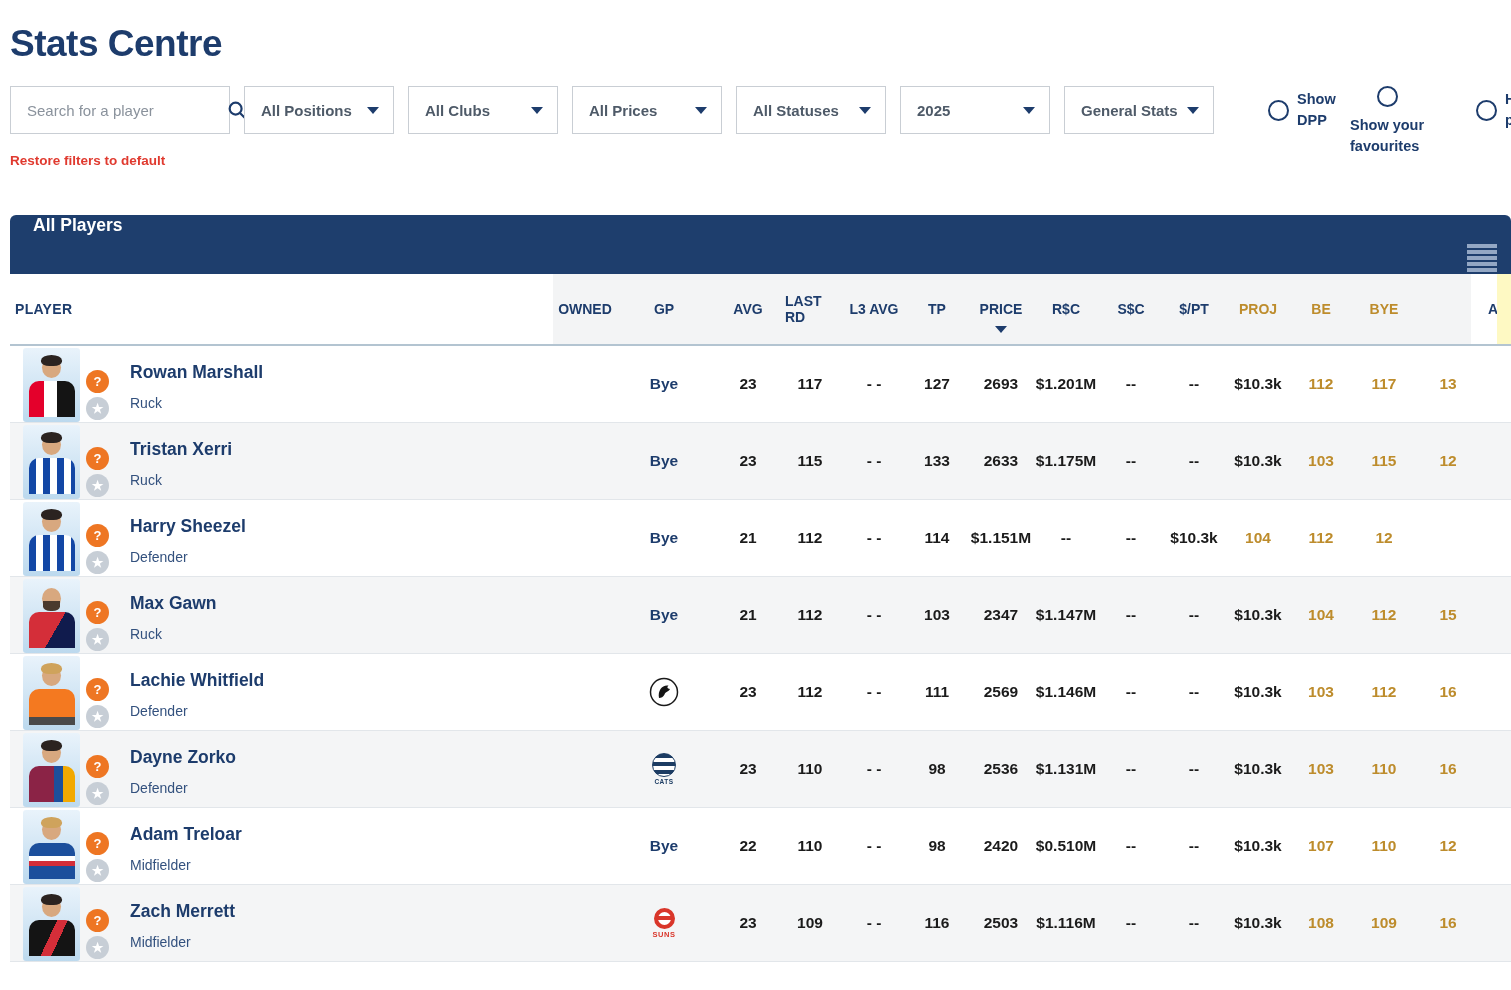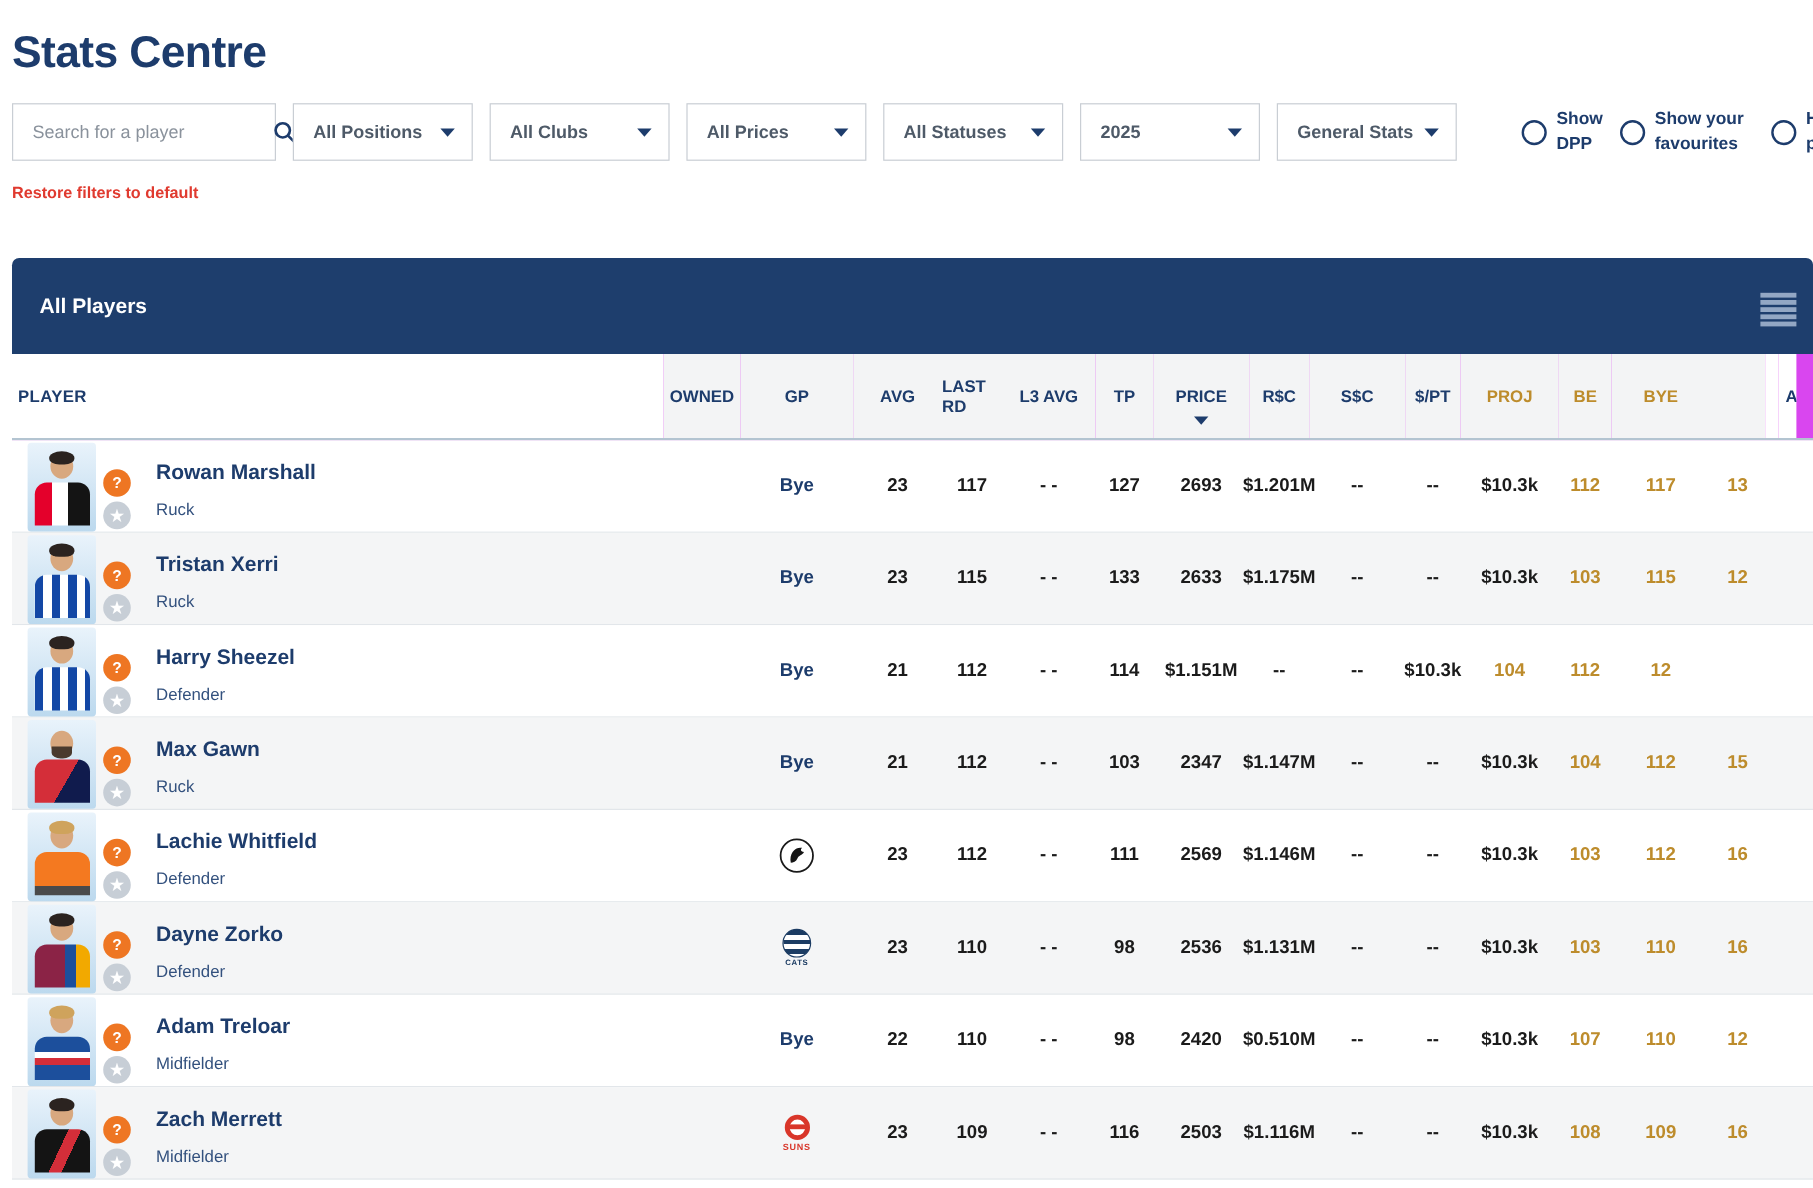--- a/index.html
+++ b/index.html
@@ -26,38 +26,38 @@
     display:flex; align-items:center; justify-content:space-between; padding:0 14px 0 16px;
     cursor:pointer;}
   .dropdown .dd-label{font-size:15px; font-weight:700; color:#4e5a68;}
   .caret{width:0; height:0; border-left:6px solid transparent; border-right:6px solid transparent;
     border-top:7px solid var(--navy);}
 
   .toggle{position:absolute; display:flex; align-items:center; gap:8px; top:86px; height:48px;}
   .toggle .circle{width:21px; height:21px; border:2px solid var(--navy); border-radius:50%;
     background:#fff; flex:0 0 auto; cursor:pointer;}
   .toggle .t-label{font-size:14.5px; font-weight:700; color:var(--navy); line-height:1.45;}
-  #toggle-dpp{left:1268px;} #toggle-fav{left:1350px;} #toggle-hide{left:1476px;}
+  #toggle-dpp{left:1268px;} #toggle-fav{left:1350px;flex-direction:column;} #toggle-hide{left:1476px;}
 
   .restore-link{position:absolute; left:10px; top:153px; font-size:13.5px; font-weight:700;
     color:var(--red); cursor:pointer;}
 
   
   .table-wrap{position:absolute; left:10px; top:215px; width:1501px;}
-  .table-titlebar{height:80px; background:var(--bar); border-radius:6px 6px 0 0;
-    display:flex; align-items:center; position:relative;}
+  .table-titlebar{height:59px; background:var(--bar); border-radius:6px 6px 0 0;
+    display:flex; position:relative;}
   .table-title{color:#fff; font-size:17.5px; font-weight:800; padding-left:23px;}
   .hamburger{position:absolute; right:14px; top:29px; width:30px; display:flex;
     flex-direction:column; gap:2.5px; cursor:pointer;}
   .hamburger span{display:block; height:3.5px; background:#93a7c4;}
 
   .grid{display:grid;
     grid-template-columns:543px 64px 94px 74px 50px 78px 48px 80px 50px 80px 46px 82px 44px 82px 46px 11px 15px 40px;}
 
-  .thead{height:72px; border-bottom:2px solid #b3c4d1; background:#d946ef;}
+  .thead{height:72px; border-bottom:2px solid #b3c4d1; background:#fef9c3;}
   .th{display:flex; align-items:center; justify-content:center; font-size:14px; font-weight:700;
     color:var(--navy); background:var(--band); position:relative; cursor:pointer;}
   .th.first{justify-content:flex-start; padding-left:5px; background:#fff; letter-spacing:.3px;}
   .th.gold{color:var(--gold);}
   .th.spacer{background:#fff; cursor:default;}
   .th.partial{background:#fff; justify-content:flex-start; padding-left:6px; overflow:hidden;}
   .sort-arrow{position:absolute; left:50%; transform:translateX(-50%); bottom:11px;
     width:0; height:0; border-left:6px solid transparent; border-right:6px solid transparent;
     border-top:7px solid var(--navy);}
 

